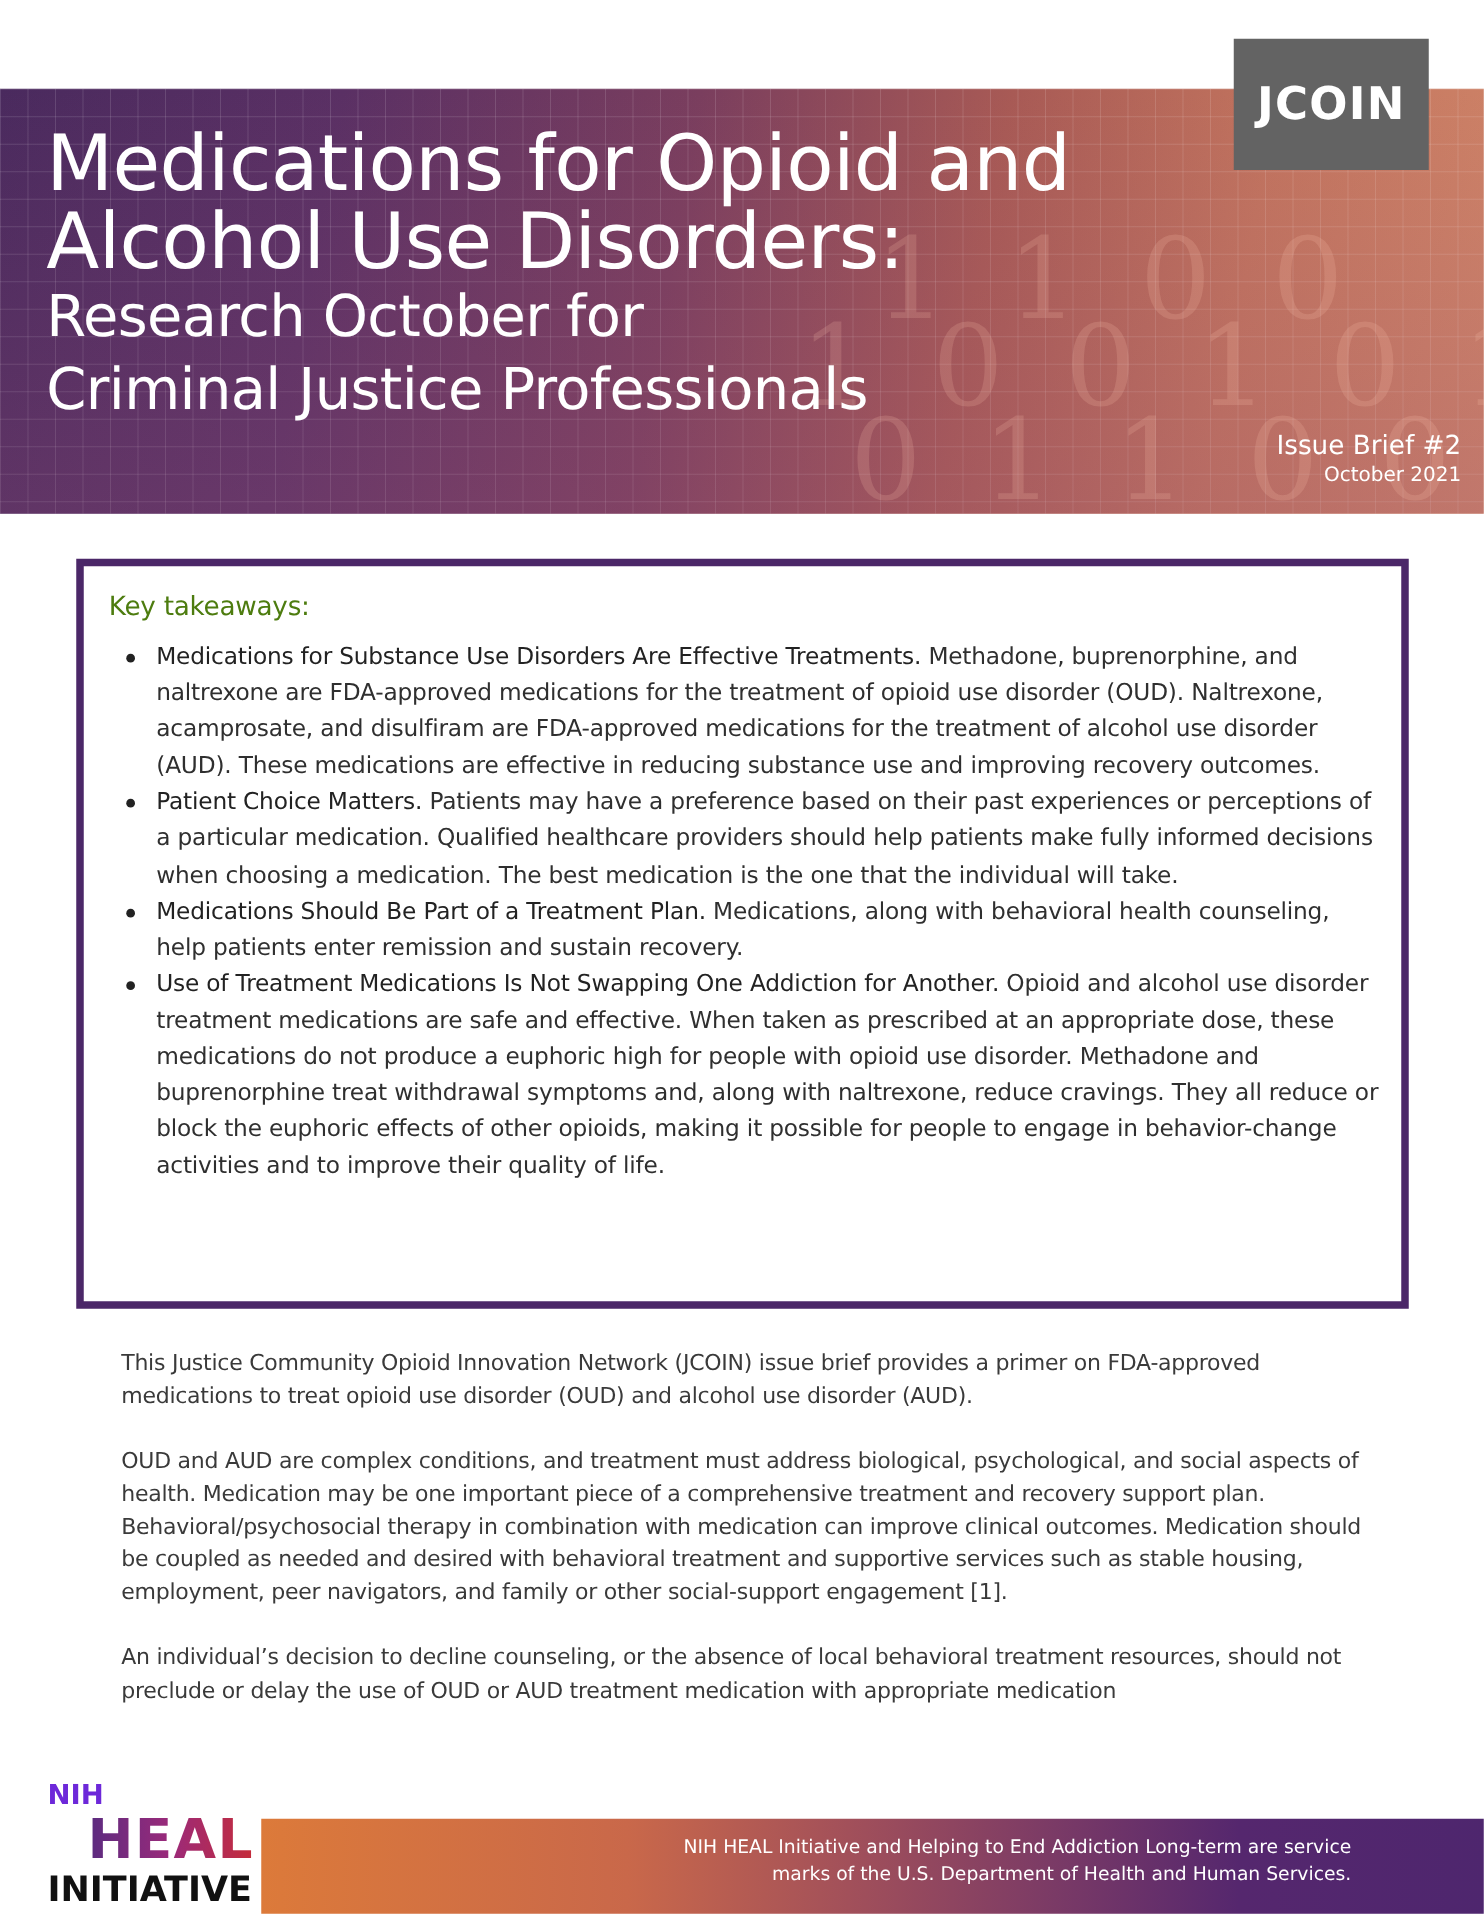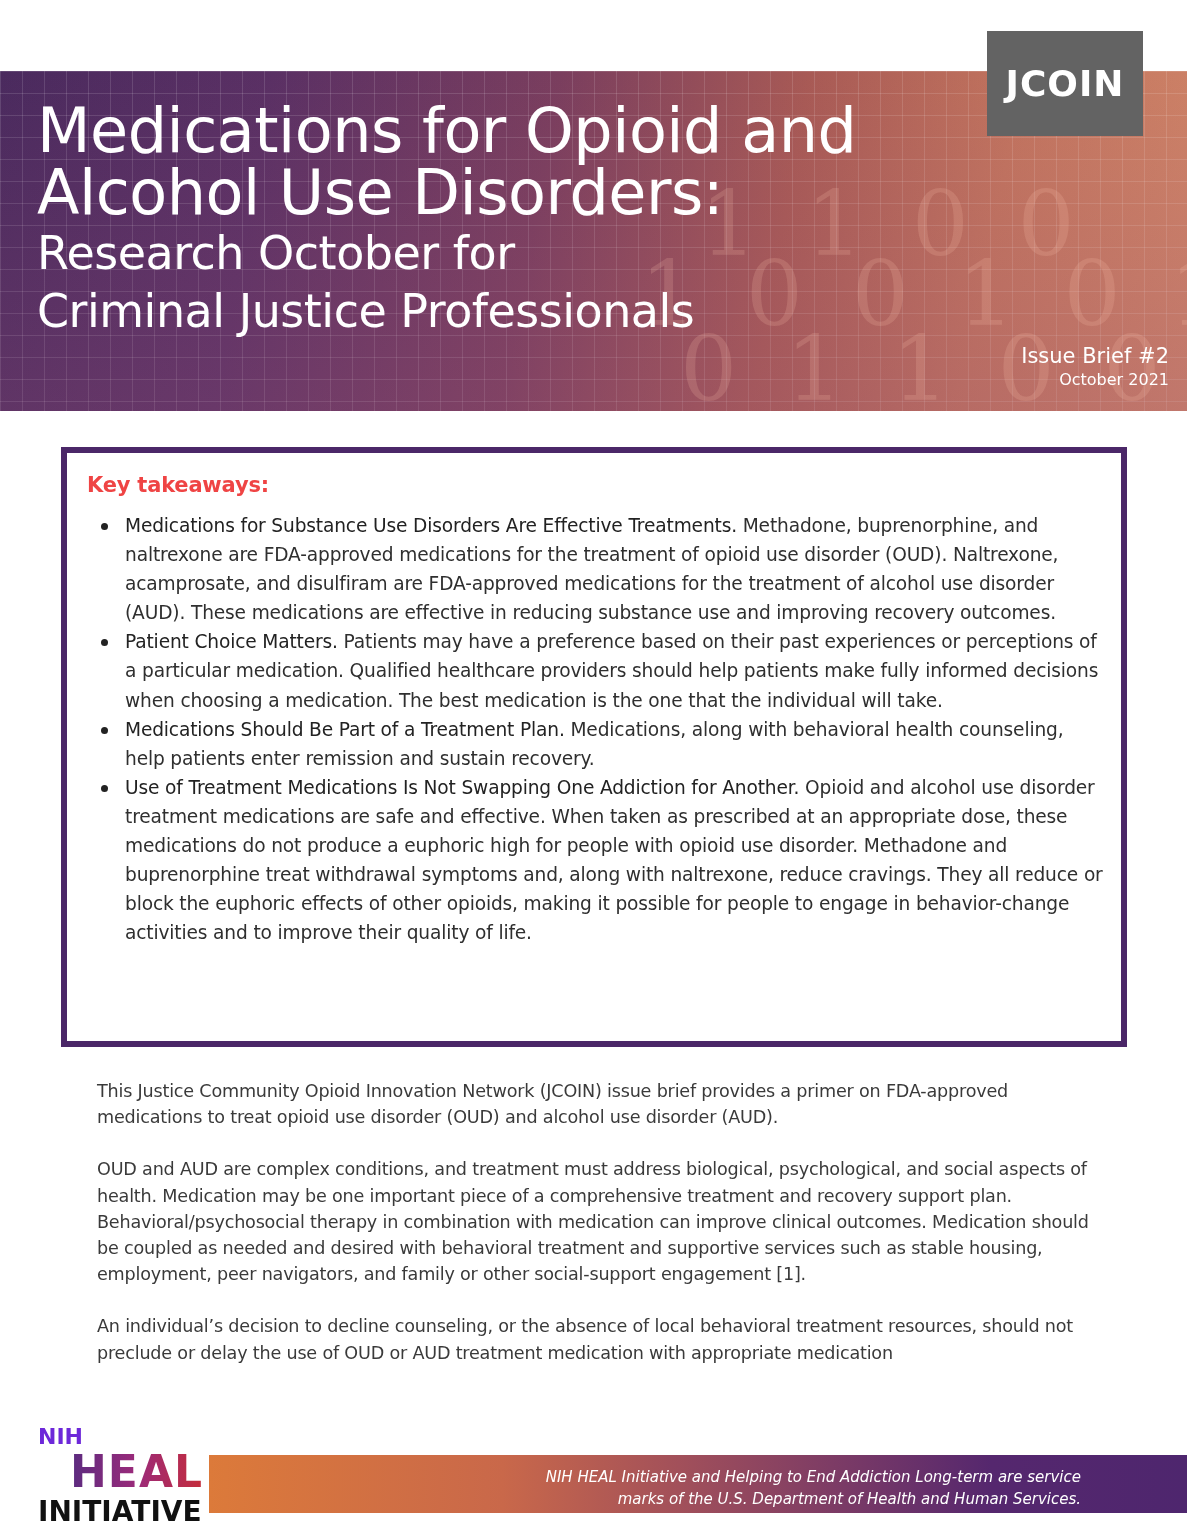--- a/index.html
+++ b/index.html
@@ -51,22 +51,22 @@
     position: absolute; left: 987px; top: 31px; width: 156px; height: 105px; background: #636363;
     z-index: 4; color: #fff; font-weight: bold; font-size: 36px; display: flex; align-items: center;
     justify-content: center; letter-spacing: 1px;
   }
   
   .takeaways {
     position: absolute; left: 61px; top: 447px; width: 1054px; height: 588px;
     border: 6px solid #4b2768; box-sizing: content-box; background: #fff;
   }
   .takeaways h2 {
-    margin: 0; position: absolute; left: 20px; top: 20px; color: #ef4444; font-size: 21px;
-    font-weight: bold; letter-spacing: -0.2px;
+    margin: 0; position: absolute; left: 20px; top: 20px; color: #4d7c0f; font-size: 21px;
+    font-weight: normal; letter-spacing: -0.2px;
   }
   .takeaways ul {
     position: absolute; left: 58px; top: 58px; right: 16px; margin: 0; padding: 0; list-style: none;
   }
   .takeaways li {
     position: relative; font-size: 18.6px; line-height: 29.1px; color: #2f2f2f; letter-spacing: -0.15px;
   }
   .takeaways li .bullet {
     position: absolute; left: -24px; top: 12px; width: 7px; height: 7px; border-radius: 50%; background: #222;
   }
@@ -79,23 +79,22 @@
   
   .heal-logo { position: absolute; left: 38px; top: 1426px; font-weight: bold; line-height: 1; }
   .heal-logo .nih { font-size: 22px; color: #6d28d9; }
   .heal-logo .heal {
     font-size: 44px; letter-spacing: 1px; margin-top: 2px;
     background: linear-gradient(90deg, #5a2b80 0%, #9b2a7a 50%, #c52c3a 100%);
     -webkit-background-clip: text; background-clip: text; color: transparent; margin-left: 32px;
   }
   .heal-logo .init { font-size: 28px; color: #111; margin-top: 4px; }
   .footer-bar {
-    position: absolute; left: 209px; top: 1455px; width: 978px; height: 58px;
+    position: absolute; left: 209px; top: 1455px; width: 978px; height: 76px;
     background: linear-gradient(90deg, #dc7a3a 0%, #c9684a 30%, #a2505a 48%, #7a3a66 65%, #55276e 80%, #4e266e 100%);
-    font-style: italic;
   }
   .footer-text {
     position: absolute; right: 106px; top: 11px; color: #fff; font-size: 15px; line-height: 22px; text-align: right;
   }
 </style>
 </head>
 <body>
 
 <div class="banner">
   <div class="binary bin1">1 1 0 0</div>

